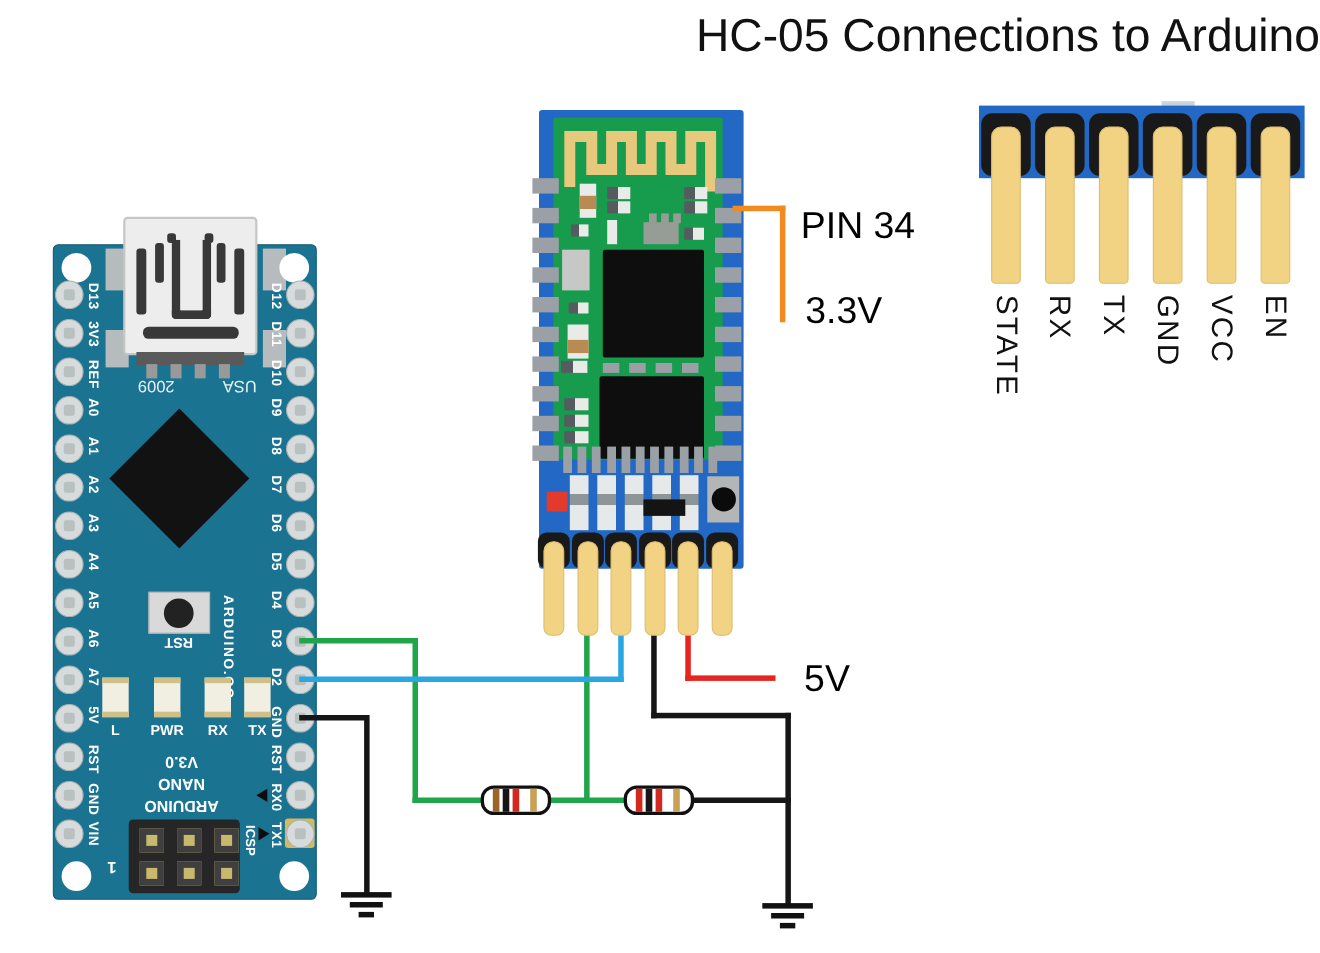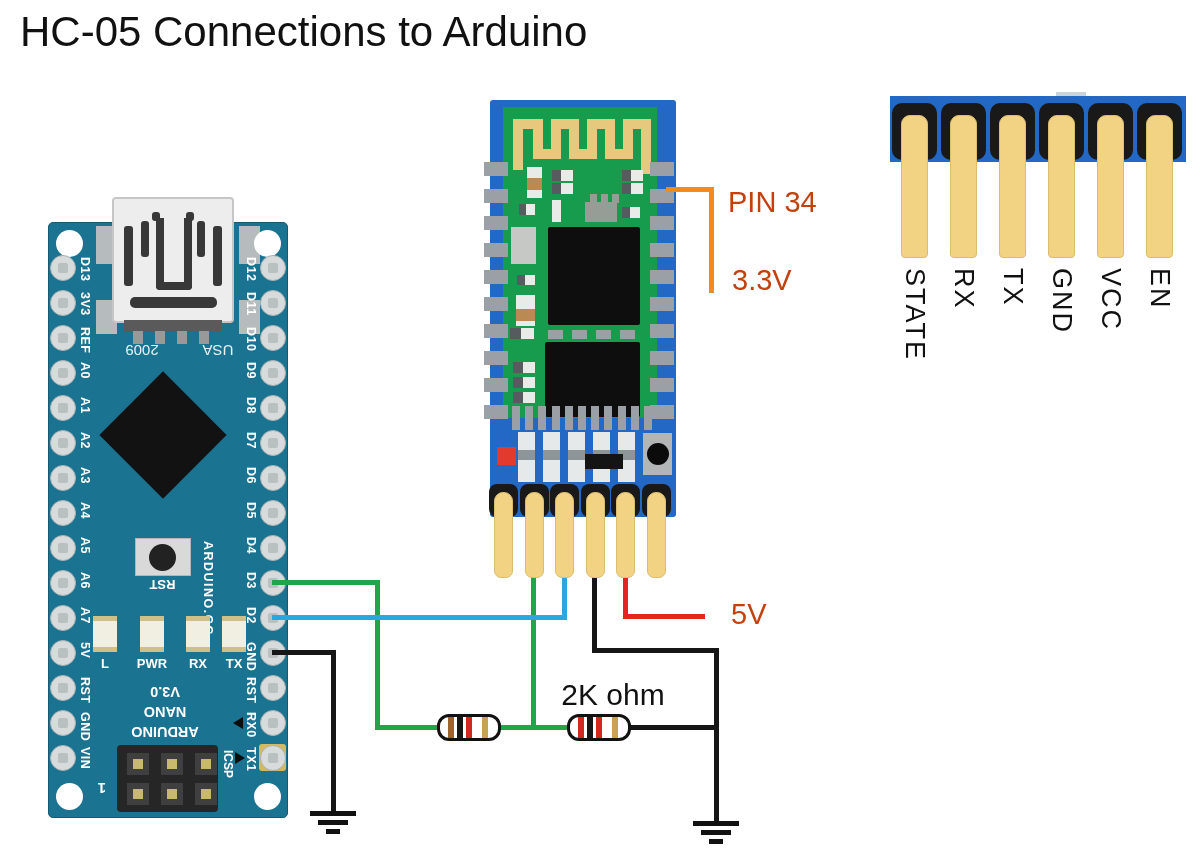--- a/index.html
+++ b/index.html
@@ -3,21 +3,21 @@
 <meta charset="utf-8">
 <style>
   html,body{margin:0;padding:0;background:#fff}
   .canvas{position:relative;width:1200px;height:866px;background:#ffffff;
     font-family:"Liberation Sans",sans-serif;overflow:hidden}
   .abs{position:absolute}
   .vtext{writing-mode:vertical-rl}
   .flip{transform:rotate(180deg)}
 
   
-  .title{position:absolute;left:0;top:8px;width:1200px;text-align:left;
+  .title{position:absolute;left:0;top:8px;width:1200px;text-align:right;
     font-size:42px;color:#111;letter-spacing:0;padding-left:20px;box-sizing:border-box}
 
   
   .ard-board{position:absolute;left:48px;top:222px;width:240px;height:596px;
     background:#1b7392;border:1px solid #135a72;border-radius:5px;box-sizing:border-box}
   .hole{position:absolute;width:27px;height:27px;border-radius:50%;background:#fff}
   .tab{position:absolute;background:#b6bcbd}
   .usb{position:absolute;left:112px;top:197px;width:122px;height:126px;background:#ededed;
     border:2px solid #c6c6c6;border-radius:4px;box-sizing:border-box}
   .usbpart{position:absolute;background:#383838;border-radius:3px}
@@ -79,21 +79,21 @@
   .resistor{position:absolute;width:64px;height:27px;background:#fff;border:3px solid #111;
     border-radius:12px;box-sizing:border-box}
   .band{position:absolute;top:0;bottom:0;width:6px}
   .b1{left:8px}.b2{left:17px}.b3{left:26px}.b4{left:42px}
   .res-1k .b1{background:#9c6428}.res-1k .b2{background:#161616}.res-1k .b3{background:#d3281e}.res-1k .b4{background:#c8a154}
   .res-2k .b1{background:#d3281e}.res-2k .b2{background:#161616}.res-2k .b3{background:#d3281e}.res-2k .b4{background:#c8a154}
   .res-label{position:absolute;width:140px;text-align:center;font-size:30px;color:#111}
   .gbar{position:absolute;background:#111}
 
   
-  .ann{position:absolute;font-size:29px;color:#c2410c;white-space:nowrap}
+  .ann{position:absolute;font-size:34px;color:#000000;white-space:nowrap}
 
   
   .hc05{position:absolute;left:490px;top:100px;width:186px;height:417px}
   .hc05-pcb{position:absolute;left:0;top:0;width:186px;height:417px;background:#2268c4;border-radius:3px}
   .hc05-green{position:absolute;left:13px;top:7px;width:154px;height:311px;background:#169c4c}
   .chip{position:absolute;background:#0e0e0e;border-radius:2px}
 
   
   .pout-strip{position:absolute;left:890px;top:96px;width:296px;height:66px;background:#2268c4}
   .pout-notch{position:absolute;left:1056px;top:92px;width:30px;height:9px;background:#c9d4da}
@@ -322,21 +322,20 @@
     <div class="wire black" style="left:592px;top:572px;width:5px;height:81px"></div>
     <div class="wire black" style="left:592px;top:648px;width:127px;height:5px"></div>
     <div class="wire black" style="left:714px;top:648px;width:5px;height:175px"></div>
     <div class="wire black" style="left:629px;top:725px;width:90px;height:5px"></div>
     <div class="wire red" style="left:623px;top:572px;width:5px;height:47px"></div>
     <div class="wire red" style="left:623px;top:614px;width:82px;height:5px"></div>
     <div class="wire blue" style="left:272px;top:615px;width:295px;height:5px"></div>
     <div class="wire blue" style="left:562px;top:572px;width:5px;height:48px"></div>
   </div>
 
-  <div class="res-label" style="left:543px;top:678px">2K ohm</div>
   <div class="resistor res-1k" style="left:437px;top:714px">
     <div class="band b1"></div>
     <div class="band b2"></div>
     <div class="band b3"></div>
     <div class="band b4"></div>
   </div>
   <div class="resistor res-2k" style="left:567px;top:714px">
     <div class="band b1"></div>
     <div class="band b2"></div>
     <div class="band b3"></div>

